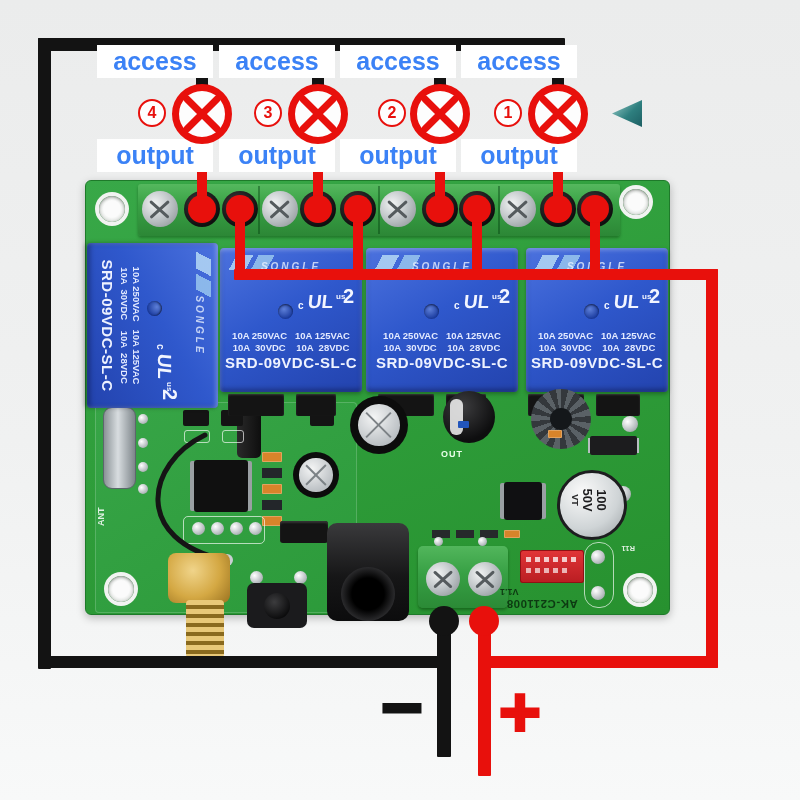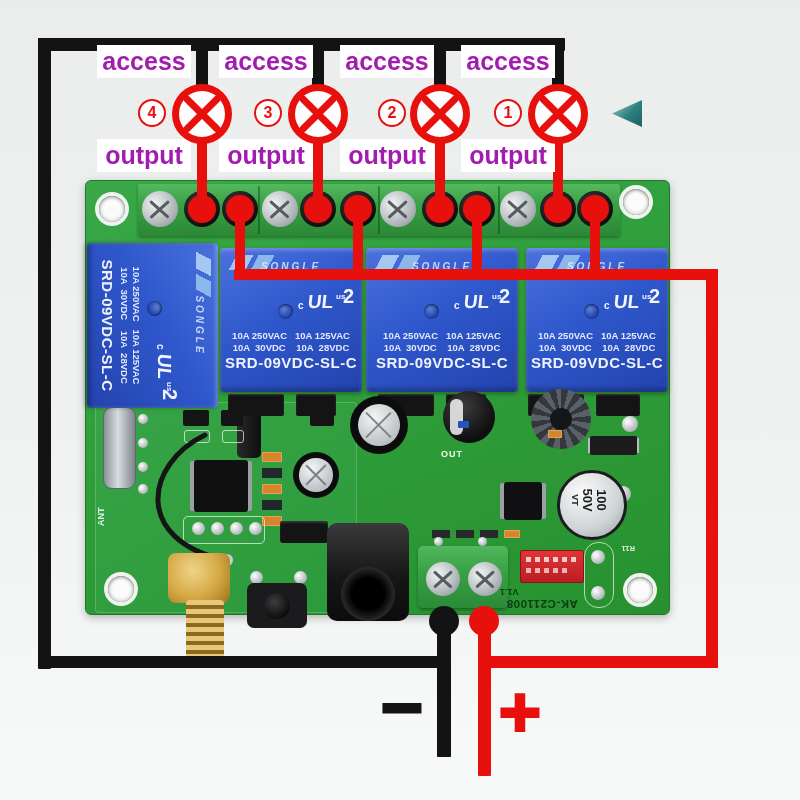--- a/index.html
+++ b/index.html
@@ -11,21 +11,21 @@
   .wire{position:absolute;border-radius:1px}
   .wb{background:#131313}
   .wr{background:#e8100c}
   
   .lamp{position:absolute;width:46px;height:46px;border:7px solid #e8100c;border-radius:50%;background:#fdfdfd}
   .lamp::before,.lamp::after{content:"";position:absolute;left:50%;top:50%;width:48px;height:7px;border-radius:3px;background:#e8100c}
   .lamp::before{transform:translate(-50%,-50%) rotate(45deg)}
   .lamp::after{transform:translate(-50%,-50%) rotate(-45deg)}
   .cnum{position:absolute;width:24px;height:24px;border:2px solid #e8100c;border-radius:50%;background:rgba(255,255,255,.92);
         color:#e8100c;font-size:16px;line-height:24px;font-weight:bold;text-align:center}
-  .lbl{position:absolute;width:94px;height:33px;background:#fff;color:#a21caf;font-size:25px;line-height:33px;font-weight:600;text-align:center}
+  .lbl{position:absolute;width:116px;height:33px;background:#fff;color:#3b82f6;font-size:25px;line-height:33px;font-weight:600;text-align:center}
   
   .pcb{position:absolute;left:85px;top:180px;width:583px;height:433px;border-radius:6px;
        background:linear-gradient(160deg,#38a848 0%,#2f9e3b 45%,#27912f 100%);
        border:1px solid #1e7a2a;box-shadow:0 3px 8px rgba(0,0,0,.25)}
   .subpcb{position:absolute;left:95px;top:402px;width:262px;height:211px;border-radius:4px;
        background:linear-gradient(150deg,#37a547,#2c9a3a);box-shadow:inset 0 0 0 1px rgba(255,255,255,.18)}
   .strip{position:absolute;left:138px;top:184px;width:482px;height:52px;border-radius:3px;
        background:linear-gradient(180deg,#55b85e 0%,#39a145 40%,#2c8736 100%);box-shadow:0 2px 3px rgba(0,40,0,.35)}
   .strip-div{position:absolute;top:2px;width:2px;height:48px;background:rgba(0,60,12,.4)}
   .term{position:absolute;top:7px;width:36px;height:36px;border-radius:50%}

